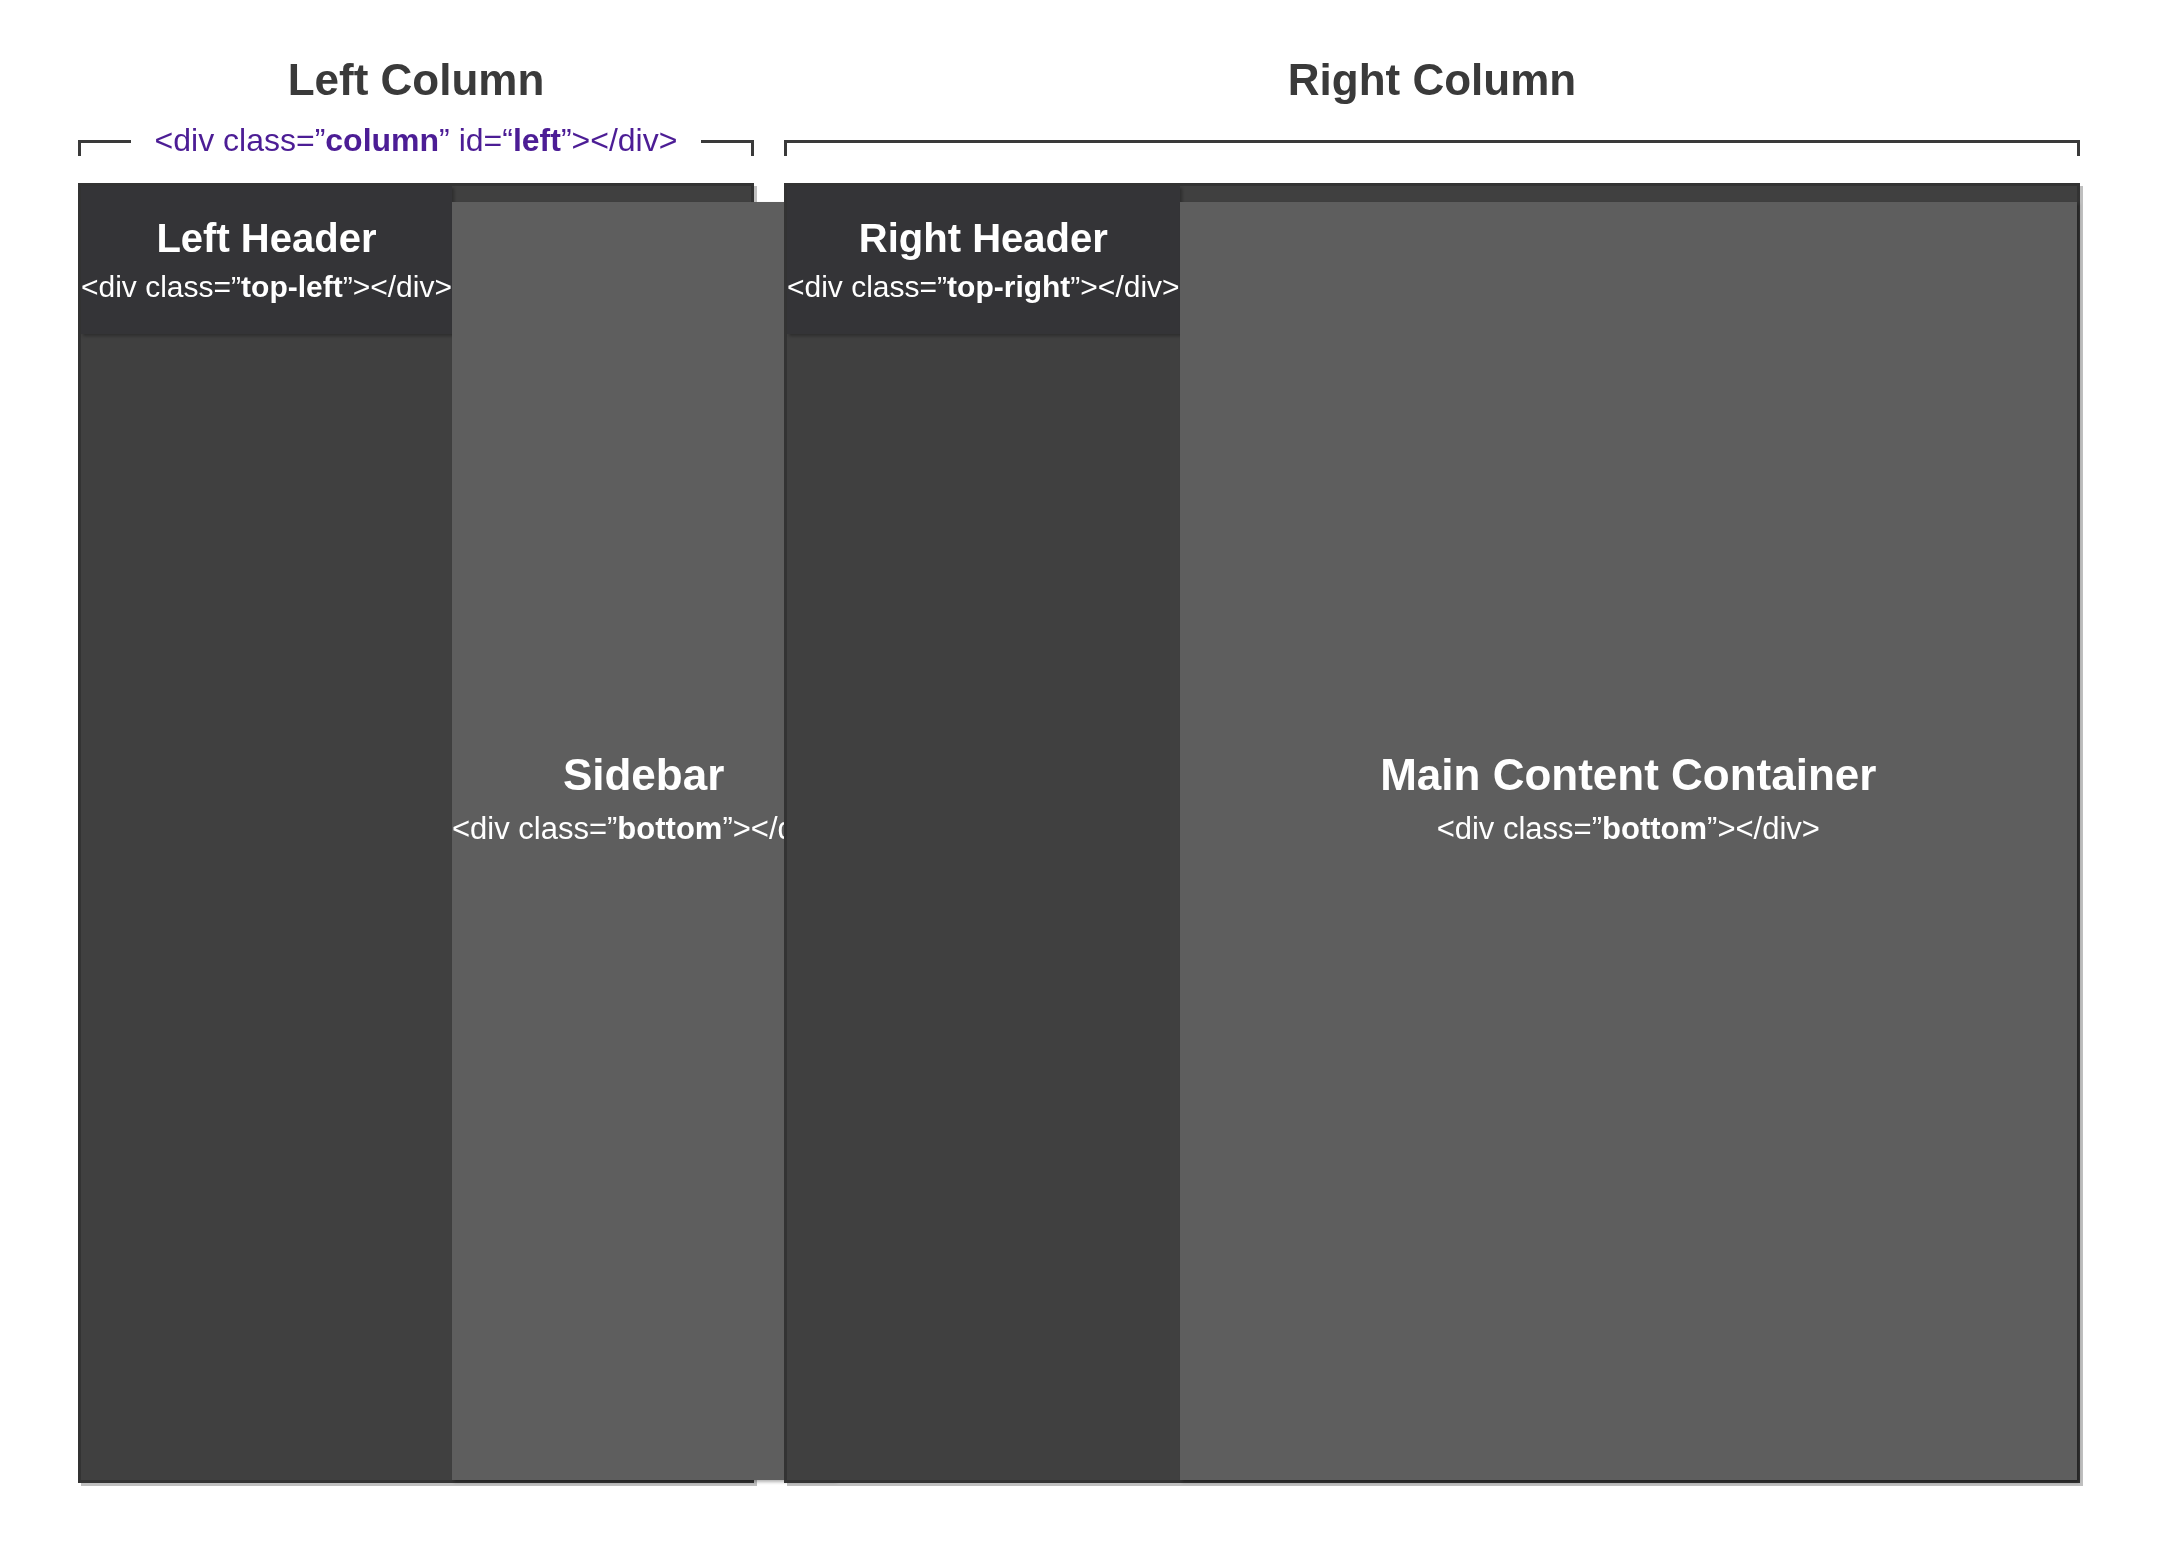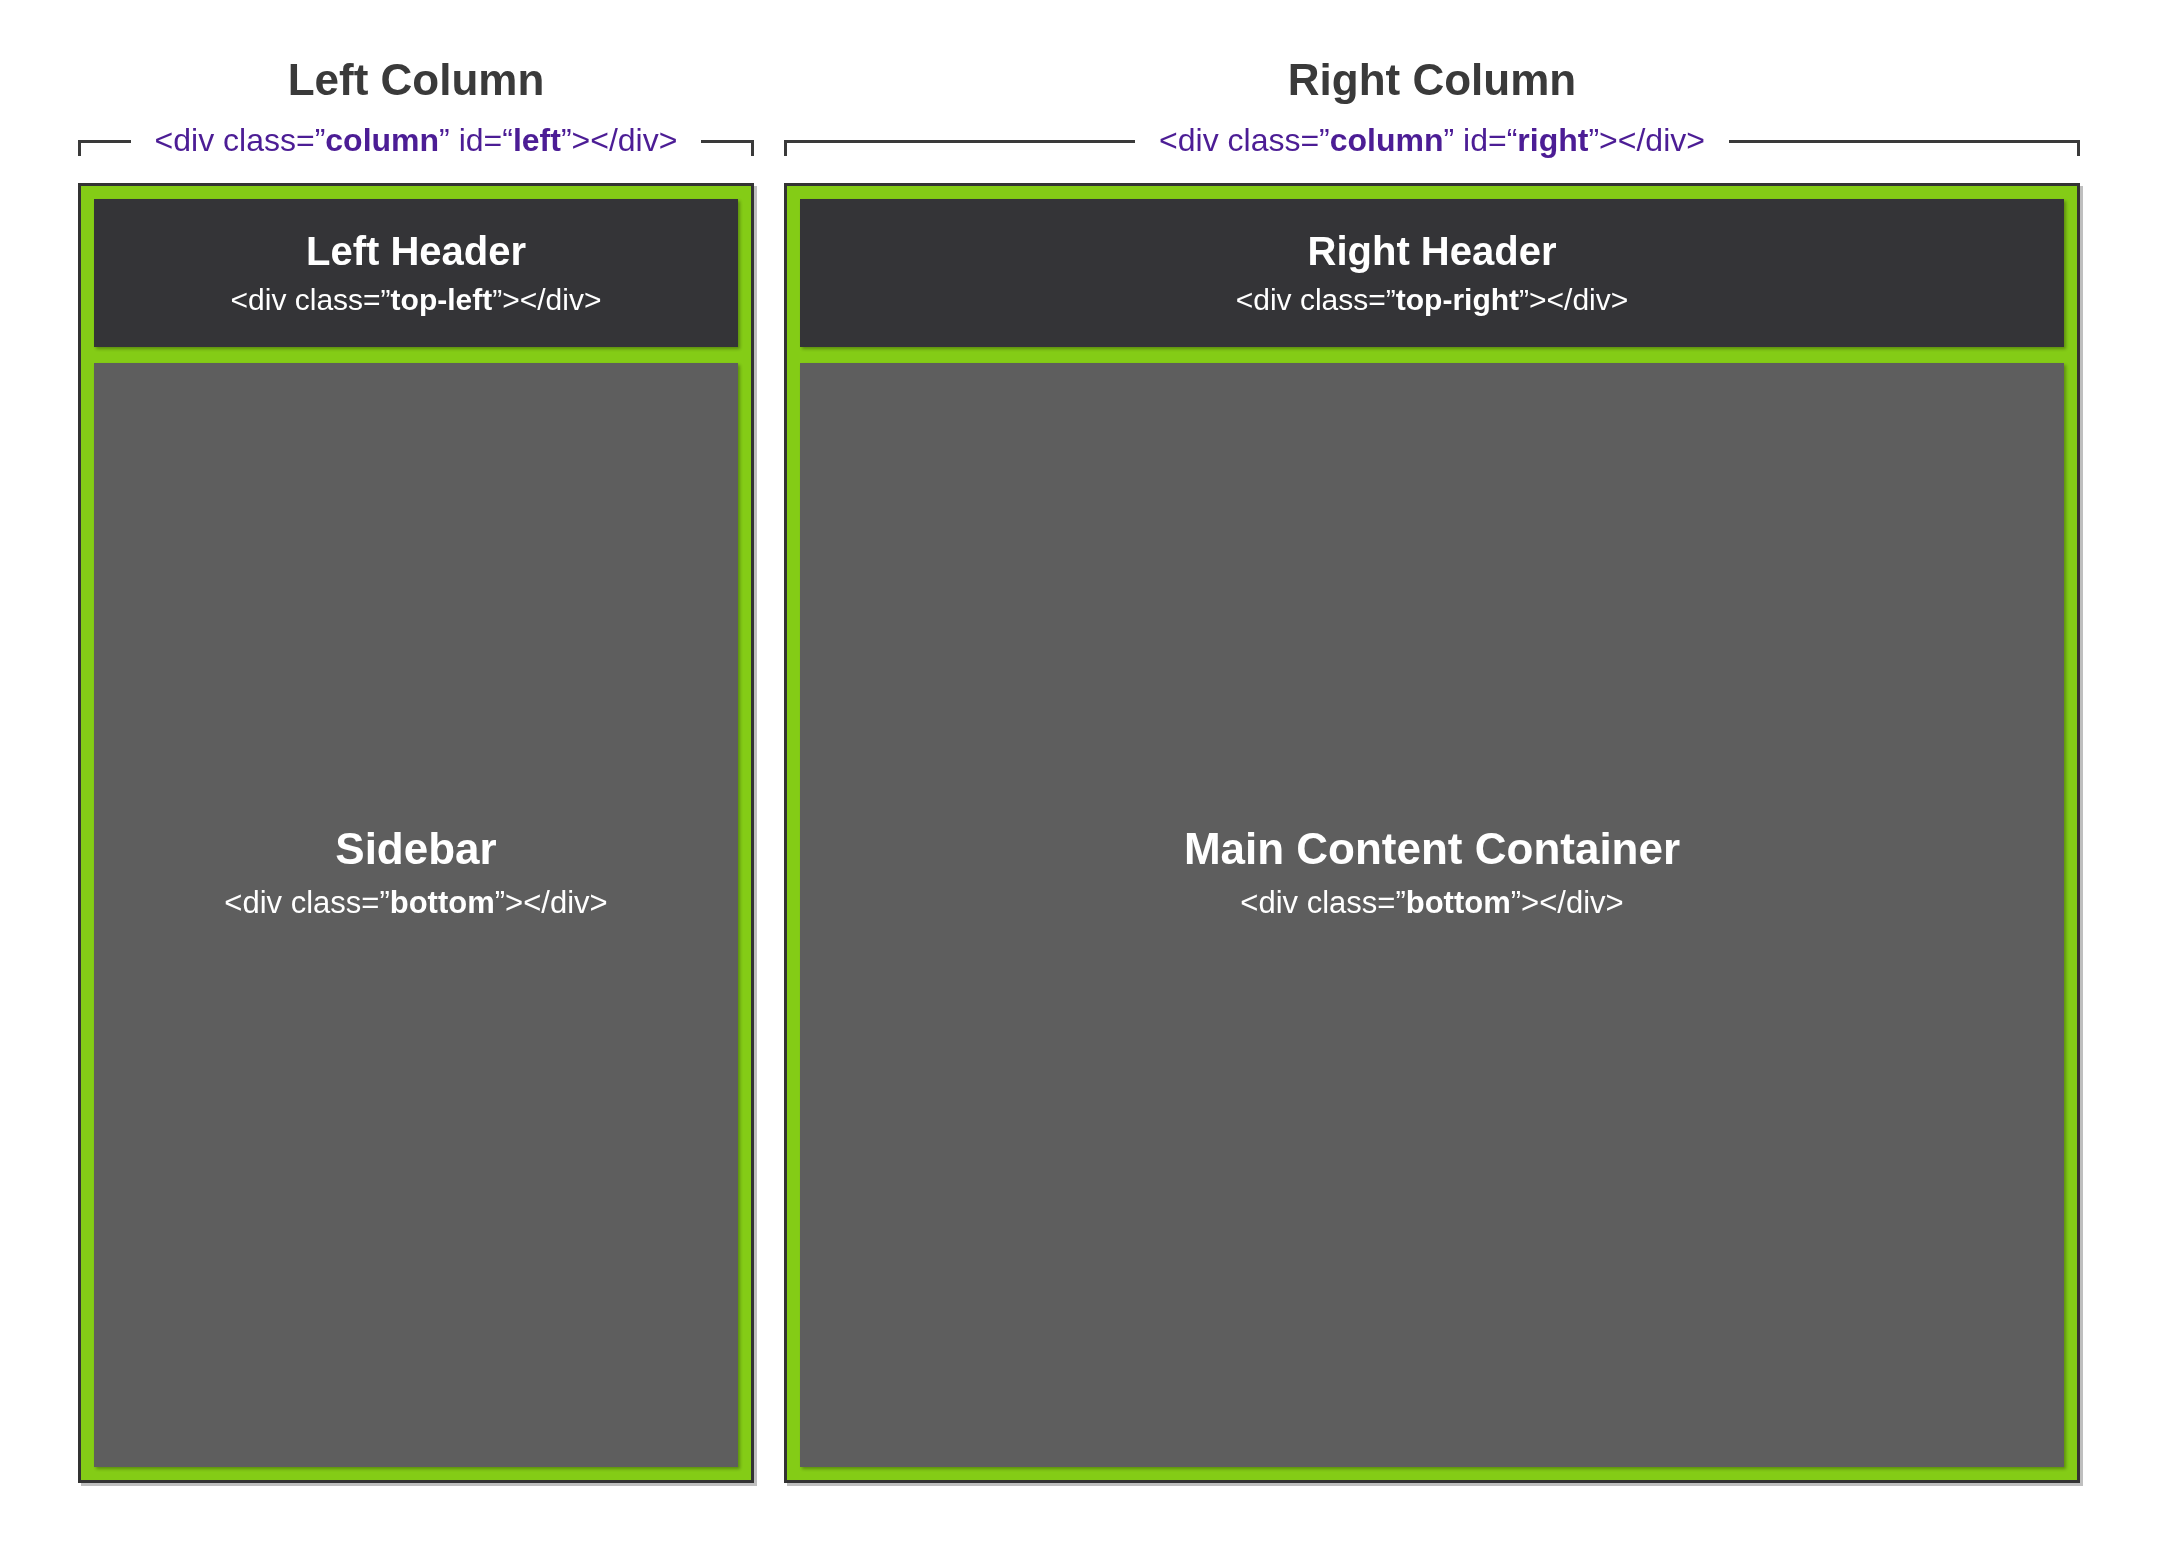--- a/index.html
+++ b/index.html
@@ -66,25 +66,24 @@
     background: var(--page-bg);
     padding: 0 24px;
     font-size: 32px;
     color: #4c1d95;
     white-space: nowrap;
   }
   .annot-text b, .box-code b { font-weight: bold; color: inherit; }
 
   .frame {
     border: 3px solid var(--box-border);
-    background: #84cc16;
-    padding: 13px;
+    background: #404040;
     height: 1300px;
     display: flex;
-    flex-direction: column;
+    flex-direction: row;
     box-shadow: 3px 3px 0 rgba(0,0,0,0.25);
   }
 
   .header-box {
     height: 148px;
     flex: none;
     background: var(--header-bg);
     color: var(--box-text);
     display: flex;
     flex-direction: column;
@@ -135,21 +134,20 @@
           <div class="box-title">Sidebar</div>
           <div class="box-code"><span>&lt;div class=”</span><b>bottom</b><span>”&gt;&lt;/div&gt;</span></div>
         </div>
       </div>
     </section>
 
     <section class="column right">
       <h2 class="col-title">Right Column</h2>
       <div class="annot">
         <div class="bracket"></div>
-        <div class="annot-text"><span>&lt;div class=”</span><b>column</b><span>” id=“</span><b>right</b><span>”&gt;&lt;/div&gt;</span></div>
       </div>
       <div class="frame">
         <div class="header-box">
           <div class="box-title">Right Header</div>
           <div class="box-code"><span>&lt;div class=”</span><b>top-right</b><span>”&gt;&lt;/div&gt;</span></div>
         </div>
         <div class="content-box">
           <div class="box-title">Main Content Container</div>
           <div class="box-code"><span>&lt;div class=”</span><b>bottom</b><span>”&gt;&lt;/div&gt;</span></div>
         </div>

